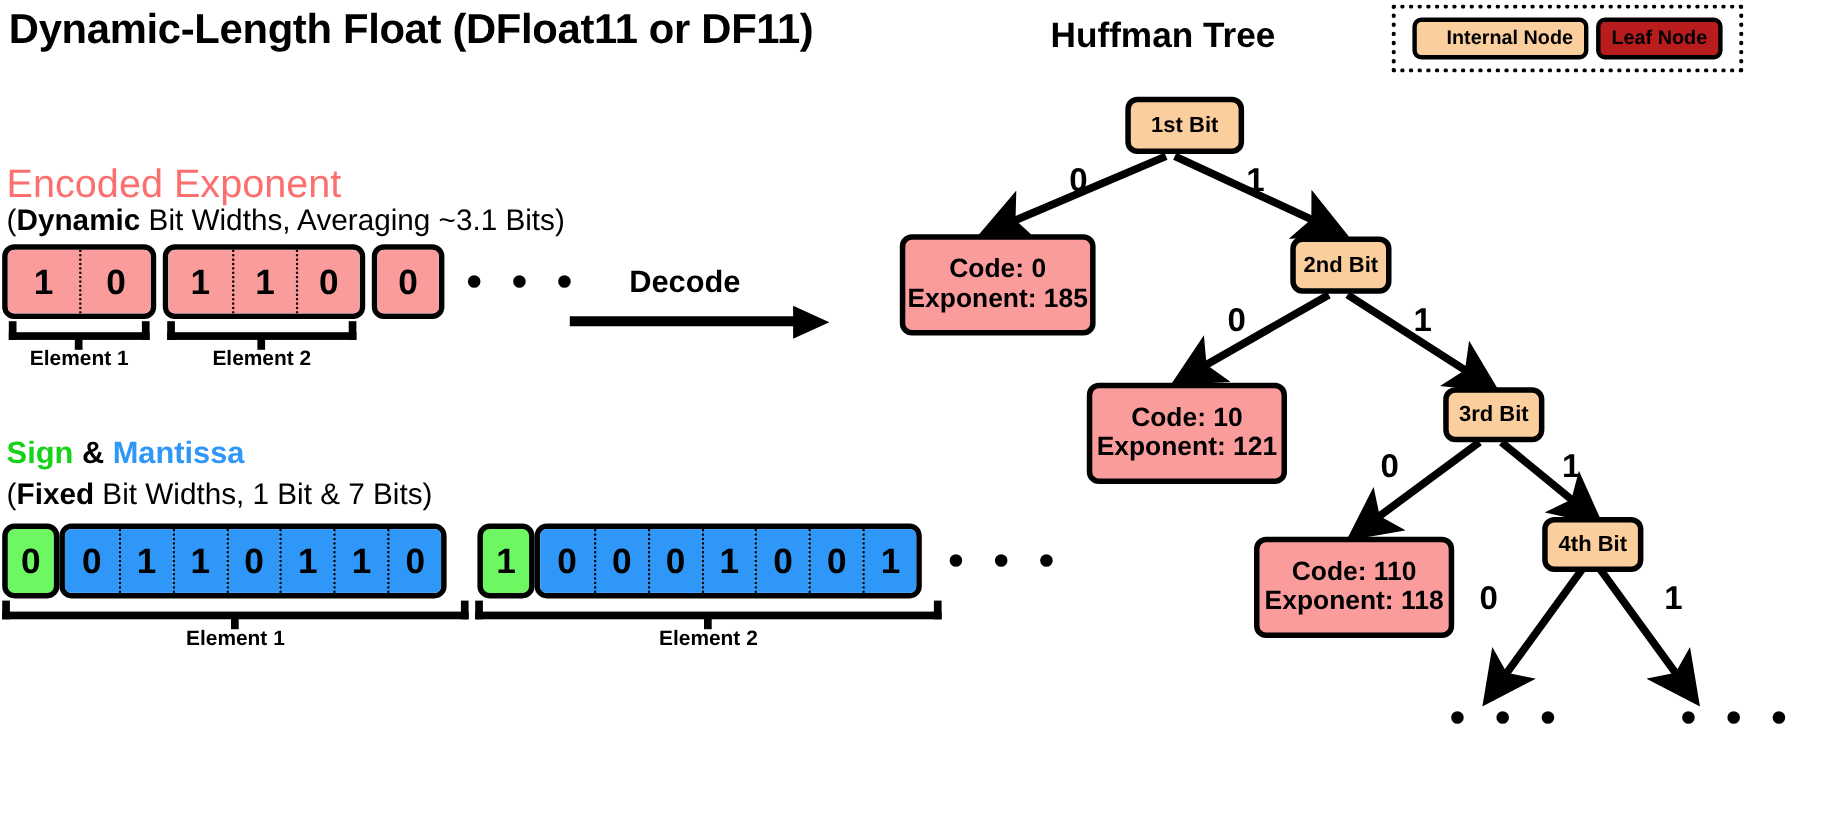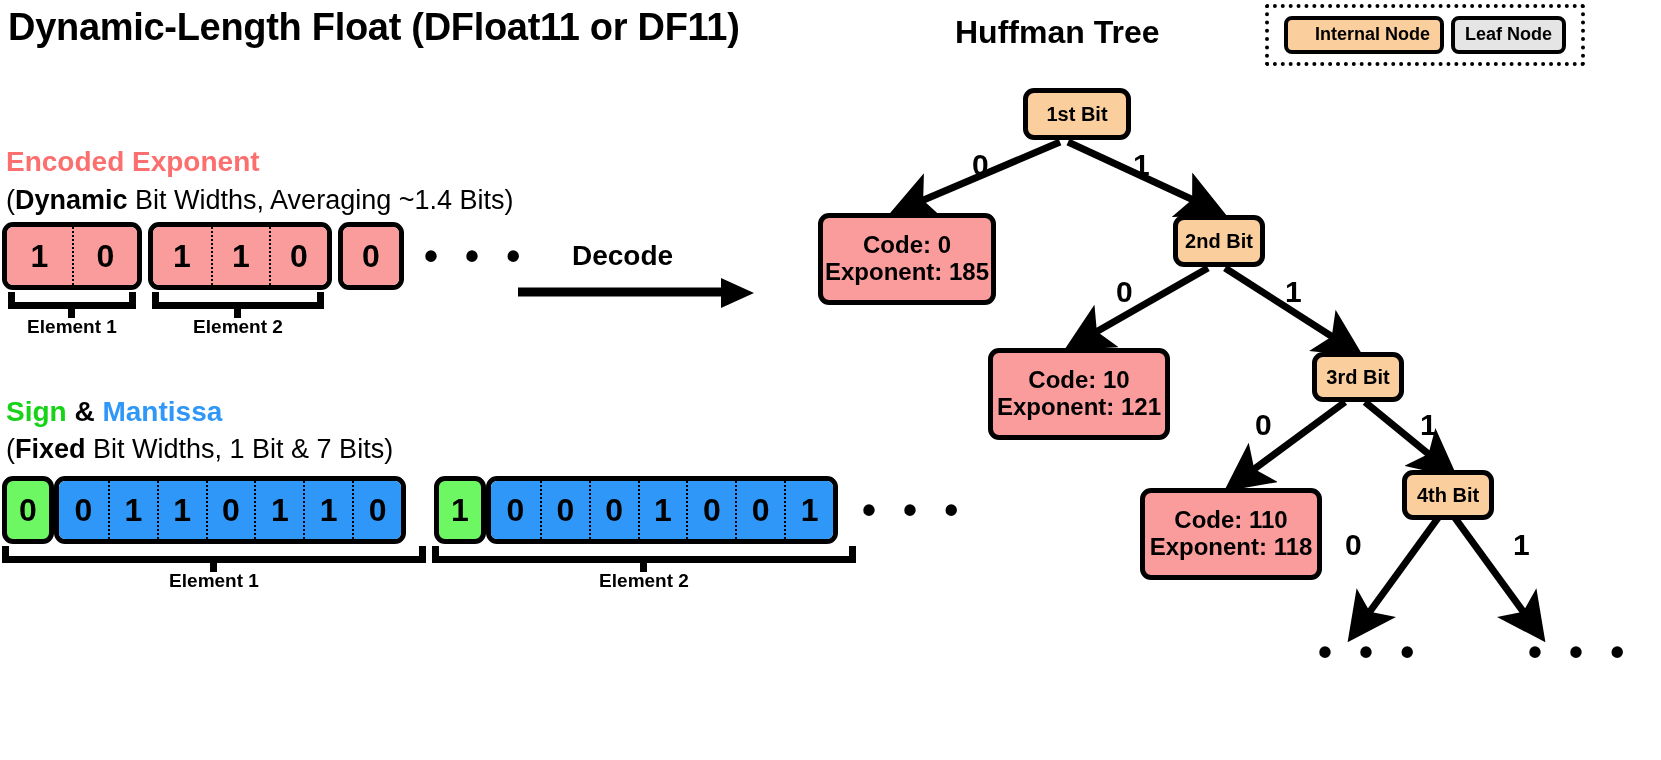--- a/index.html
+++ b/index.html
@@ -25,24 +25,24 @@
     border:4px dotted #000; border-radius:3px;
     display:flex; align-items:center; justify-content:center; gap:7px;
     box-sizing:border-box;
   }
   .legend-chip{
     border:4px solid #000; border-radius:8px;
     font-size:18px; font-weight:bold;
     padding:5px 10px; white-space:nowrap; line-height:1.1;
   }
   .chip-internal{background:#FBCE9D;padding-left:27px;}
-  .chip-leaf{background:#e5e5e5;}
-
-  
-  .sec-head{font-size:28px;font-weight:bold;white-space:nowrap;}
+  .chip-leaf{background:#b91c1c;}
+
+  
+  .sec-head{font-size:36px;font-weight:normal;white-space:nowrap;}
   #exp-head{left:6px;top:146px;color:#FC6F6F;}
   #exp-sub{left:6px;top:185px;font-size:27px;white-space:nowrap;}
   #sm-head{left:6px;top:396px;font-size:28px;font-weight:bold;white-space:nowrap;}
   #sm-sub{left:6px;top:434px;font-size:27px;white-space:nowrap;}
   .c-sign{color:#17D317;}
   .c-mant{color:#2E97F7;}
   .b{font-weight:bold;}
 
   
   .bitgroup{
@@ -90,21 +90,21 @@
 
 <div class="abs" id="main-title">Dynamic-Length Float (DFloat11 or DF11)</div>
 <div class="abs" id="huffman-title">Huffman Tree</div>
 
 <div class="abs" id="legend">
   <div class="legend-chip chip-internal">Internal Node</div>
   <div class="legend-chip chip-leaf">Leaf Node</div>
 </div>
 
 <div class="abs sec-head" id="exp-head">Encoded Exponent</div>
-<div class="abs" id="exp-sub"><span>(</span><span class="b">Dynamic</span><span> Bit Widths, Averaging ~1.4 Bits)</span></div>
+<div class="abs" id="exp-sub"><span>(</span><span class="b">Dynamic</span><span> Bit Widths, Averaging ~3.1 Bits)</span></div>
 
 <div class="abs bitgroup exp" style="left:2px;top:222px;width:140px;">
   <div class="bitcell" style="width:65px;">1</div>
   <div class="bitcell" style="width:65px;">0</div>
 </div>
 
 <div class="abs bitgroup exp" style="left:148px;top:222px;width:184px;">
   <div class="bitcell" style="width:58px;">1</div>
   <div class="bitcell" style="width:58px;">1</div>
   <div class="bitcell" style="width:58px;">0</div>

